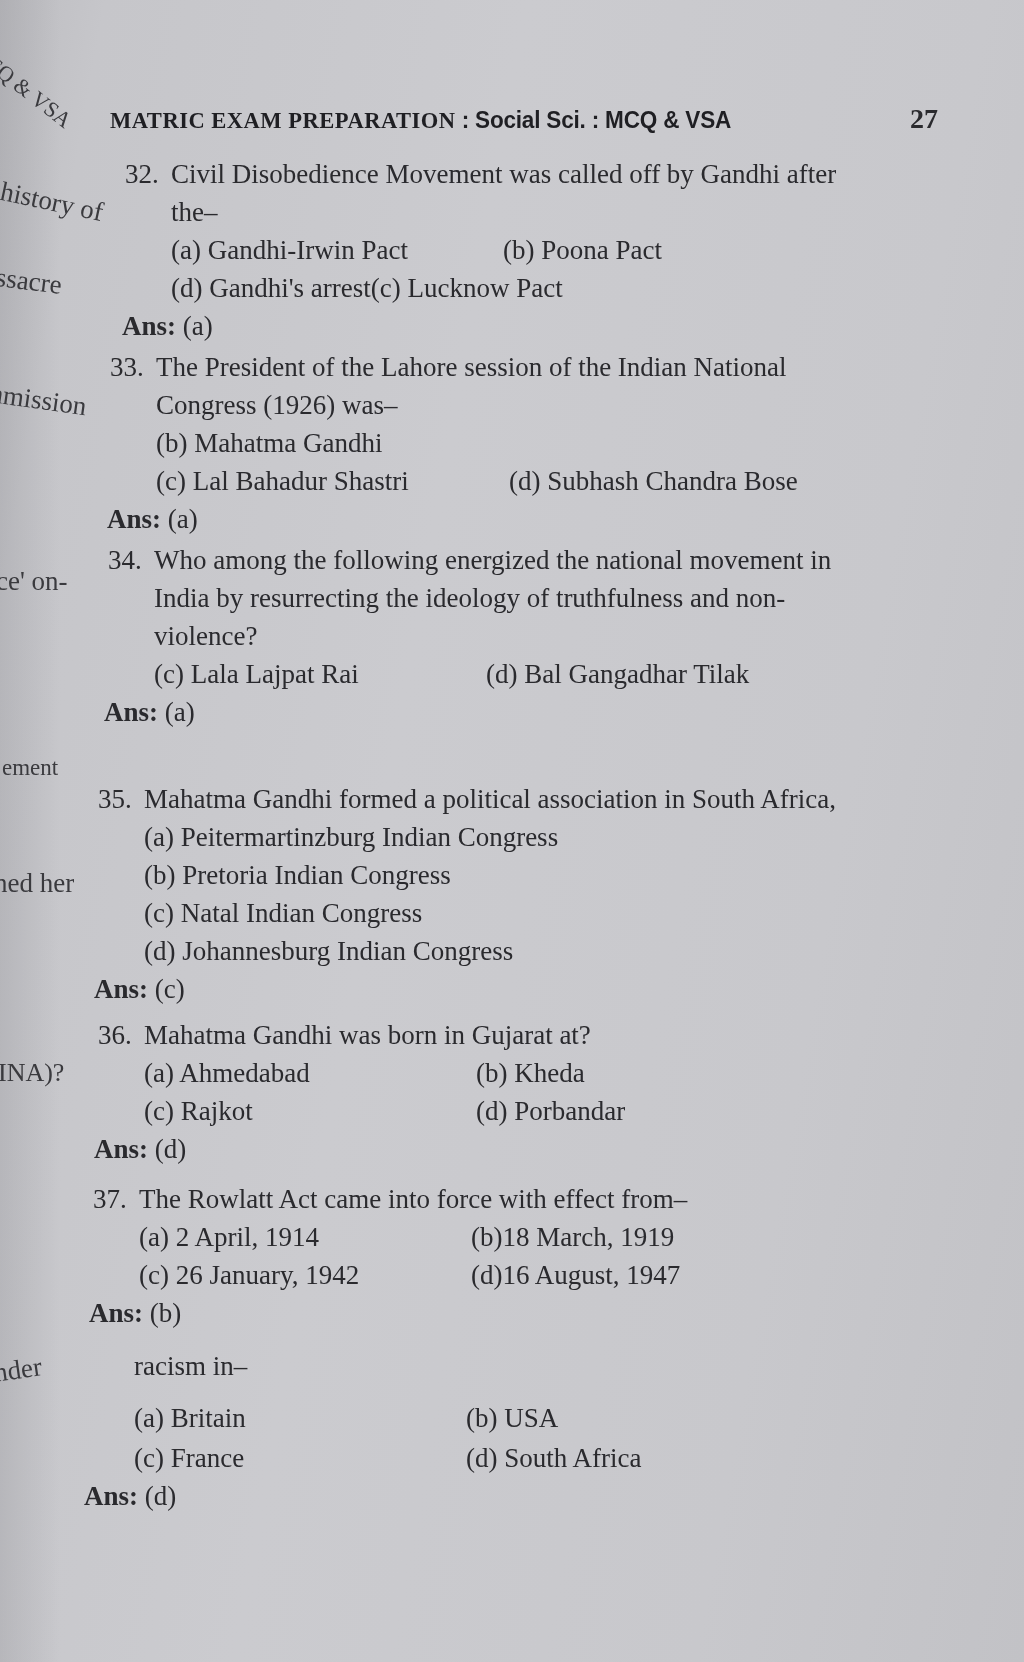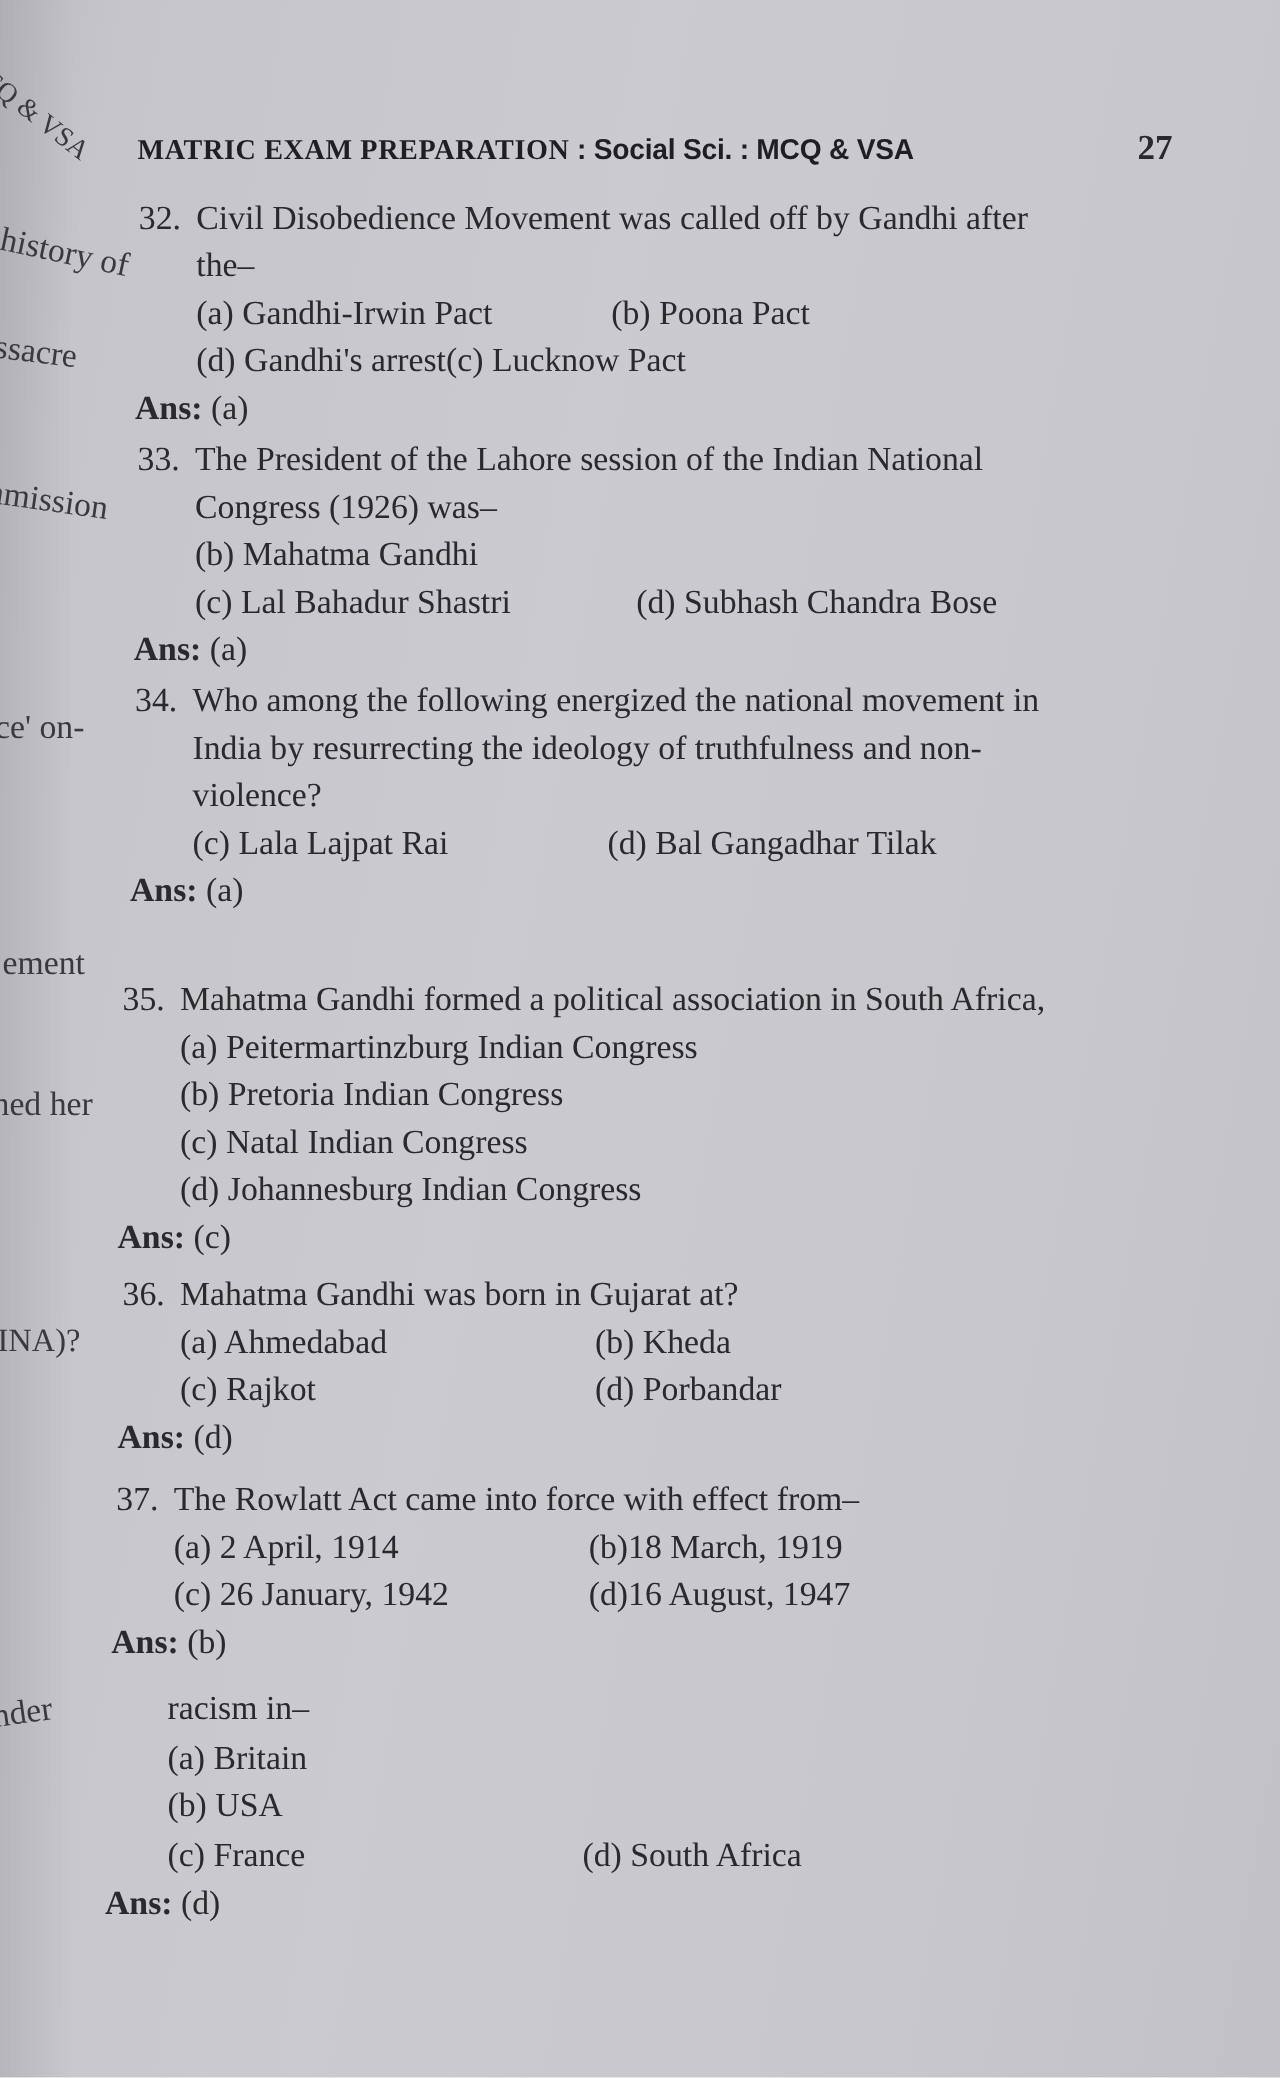--- a/index.html
+++ b/index.html
@@ -112,33 +112,33 @@
 <body>
 
 <div class="page">
   <div class="fold"></div>
 
   <div class="margin-frag" style="left:-4px; top:50px; font-size:22px; transform: rotate(38deg);">CQ &amp; VSA</div>
   <div class="margin-frag" style="left:4px; top:176px; font-size:27px; transform: rotate(12deg);">history of</div>
   <div class="margin-frag" style="left:-2px; top:262px; font-size:27px; transform: rotate(7deg);">ssacre</div>
   <div class="margin-frag" style="left:-8px; top:378px; font-size:27px; transform: rotate(8deg);">nmission</div>
   <div class="margin-frag" style="left:-4px; top:566px; font-size:27px;">ce' on-</div>
-  <div class="margin-frag" style="left:2px; top:755px; font-size:27px;">ement</div>
+  <div class="margin-frag" style="left:2px; top:755px; font-size:23px;">ement</div>
   <div class="margin-frag" style="left:-6px; top:868px; font-size:27px;">ned her</div>
   <div class="margin-frag" style="left:-2px; top:1058px; font-size:26px;">INA)?</div>
   <div class="margin-frag" style="left:-8px; top:1358px; font-size:27px; transform: rotate(-8deg);">nder</div>
 
   <div class="header">
     <div class="header-title">
       <span class="caps">MATRIC EXAM PREPARATION</span><span> : </span><span>Social Sci.</span><span> : </span><span>MCQ &amp; VSA</span>
     </div>
     <div class="page-number">27</div>
   </div>
 
-  <div class="question" style="left:111px; top:155px;">
+  <div class="question" style="left:125px; top:155px;">
     <div class="q-line">
         <span class="q-num">32.</span>
         <span class="q-text">Civil Disobedience Movement was called off by Gandhi after</span>
       </div>
     <div class="q-cont">the–</div>
     <div class="opt-row">
       <span class="opt left">(a) Gandhi-Irwin Pact</span>
       <span class="opt">(b) Poona Pact</span>
     </div>
     <div class="opt-row">
@@ -217,21 +217,21 @@
     </div>
     <div class="opt-row">
       <span class="opt left">(c) 26 January, 1942</span>
       <span class="opt">(d)16 August, 1947</span>
     </div>
     <div class="ans" style="margin-left:-4px;"><span>Ans:</span> <span class="ans-val">(b)</span></div>
   </div>
 
   <div class="question" style="left:88px; top:1347px;">
     <div class="q-cont">racism in–</div>
-    <div class="opt-row" style="margin-top:2px;flex-direction:column;">
+    <div class="opt-row" style="margin-top:14px;">
       <span class="opt left">(a) Britain</span>
       <span class="opt">(b) USA</span>
     </div>
     <div class="opt-row" style="margin-top:2px;">
       <span class="opt left">(c) France</span>
       <span class="opt">(d) South Africa</span>
     </div>
     <div class="ans" style="margin-left:-4px;"><span>Ans:</span> <span class="ans-val">(d)</span></div>
   </div>
 </div>

